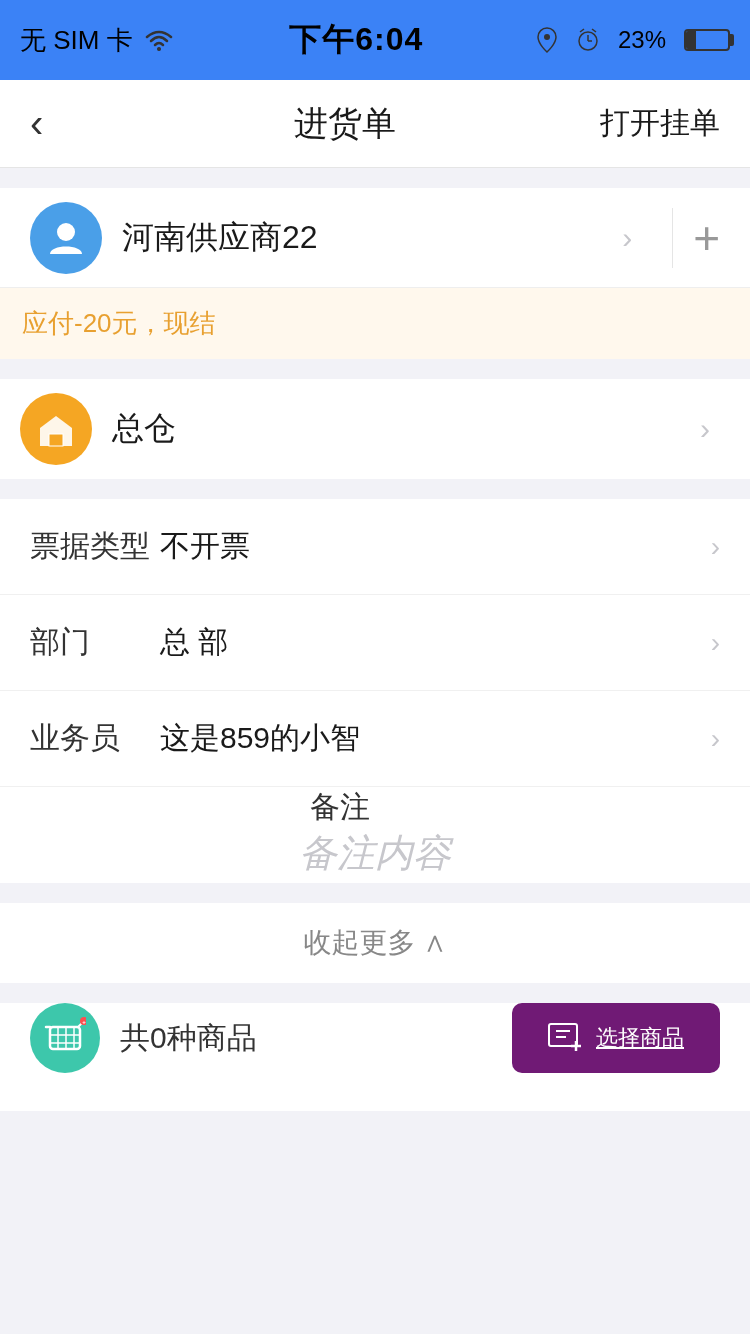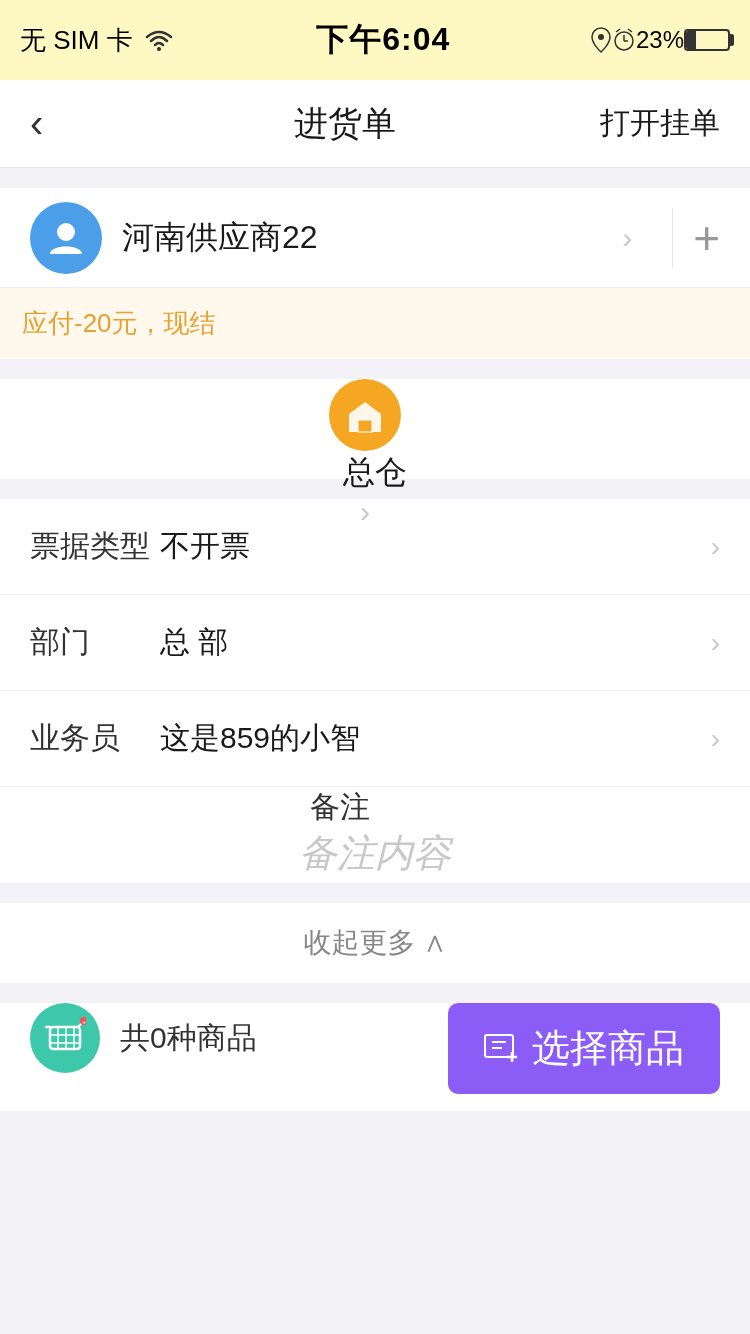--- a/index.html
+++ b/index.html
@@ -9,21 +9,21 @@
       min-height: 1334px;
       font-family: -apple-system, 'PingFang SC', 'Helvetica Neue', sans-serif;
       background: #f2f2f7;
       font-size: 28px;
     }
 
     
     .status-bar {
       width: 750px;
       height: 80px;
-      background: #fef9c3;
+      background: #3b82f6;
       display: flex;
       align-items: center;
       justify-content: space-between;
       padding: 0 20px;
       font-size: 26px;
       font-weight: 500;
     }
     .status-left {
       display: flex;
       align-items: center;
@@ -36,21 +36,21 @@
       height: 26px;
     }
     .status-center {
       font-size: 32px;
       font-weight: 600;
       letter-spacing: 1px;
     }
     .status-right {
       display: flex;
       align-items: center;
-      gap: 0;
+      gap: 18px;
       font-size: 24px;
     }
     .battery-box {
       width: 46px;
       height: 22px;
       border: 2px solid #333;
       border-radius: 4px;
       position: relative;
       display: inline-flex;
       align-items: center;
@@ -164,21 +164,20 @@
     }
 
     
     .warehouse-section {
       background: #fff;
       margin-top: 20px;
       display: flex;
       align-items: center;
       padding: 0 20px;
       height: 100px;
-      flex-direction: column;
     }
     .warehouse-icon-wrap {
       width: 72px;
       height: 72px;
       border-radius: 50%;
       background: #f5a623;
       display: flex;
       align-items: center;
       justify-content: center;
       margin-right: 20px;
@@ -260,29 +259,30 @@
       align-items: center;
       justify-content: center;
       margin-right: 20px;
       flex-shrink: 0;
     }
     .product-count-label {
       font-size: 30px;
       color: #333;
     }
     .select-btn {
-      background: #8b5cf6;
+      background: #701a75;
       color: #fff;
       border-radius: 10px;
       padding: 20px 36px;
-      font-size: 38px;
+      font-size: 22px;
       display: flex;
       align-items: center;
       gap: 12px;
       cursor: pointer;
+      text-decoration: underline;
     }
 
     .bottom-content {
       background: #f2f2f7;
       height: 350px;
     }
   </style>
 </head>
 <body>
 

